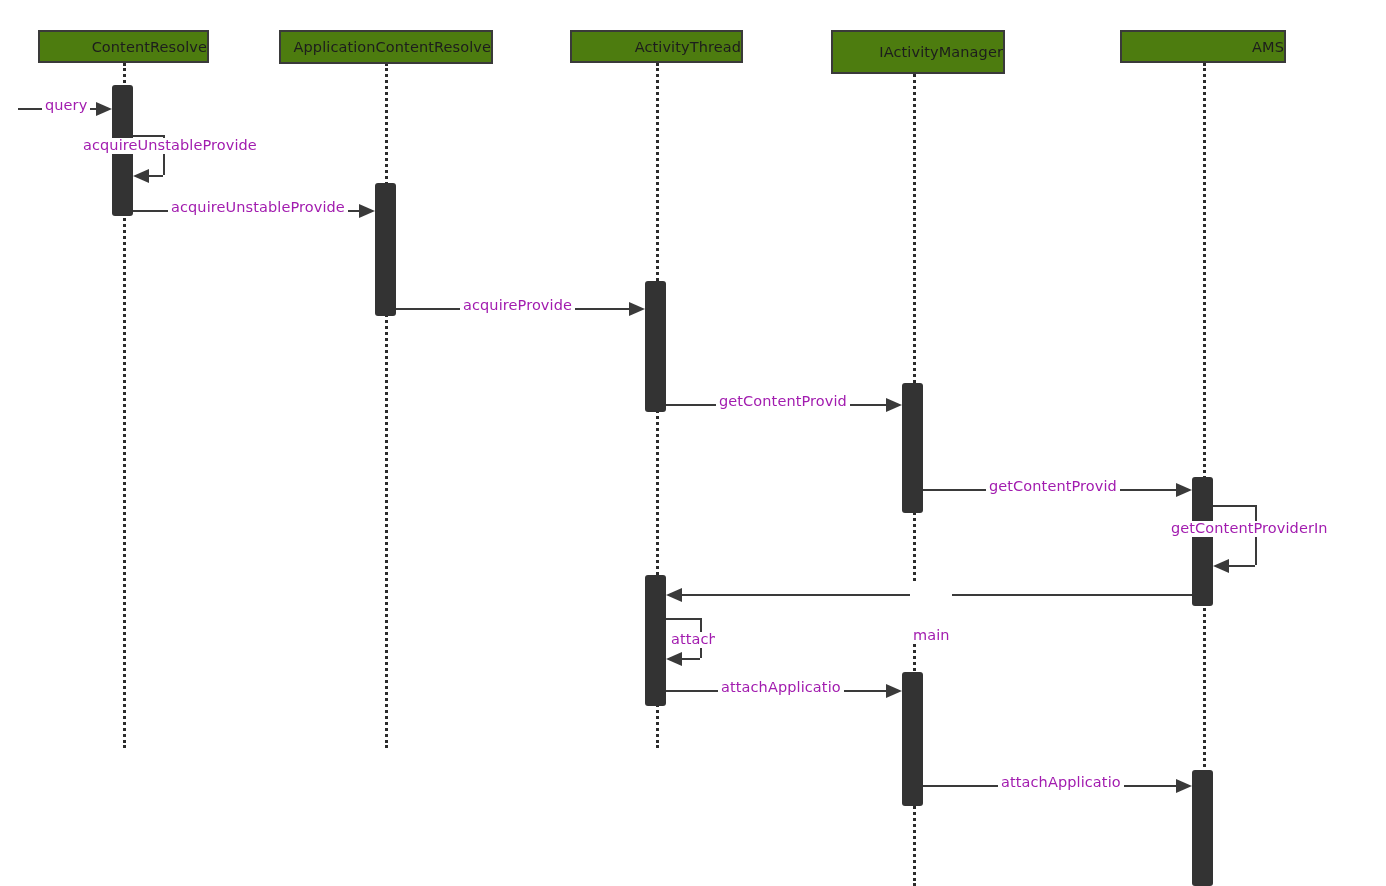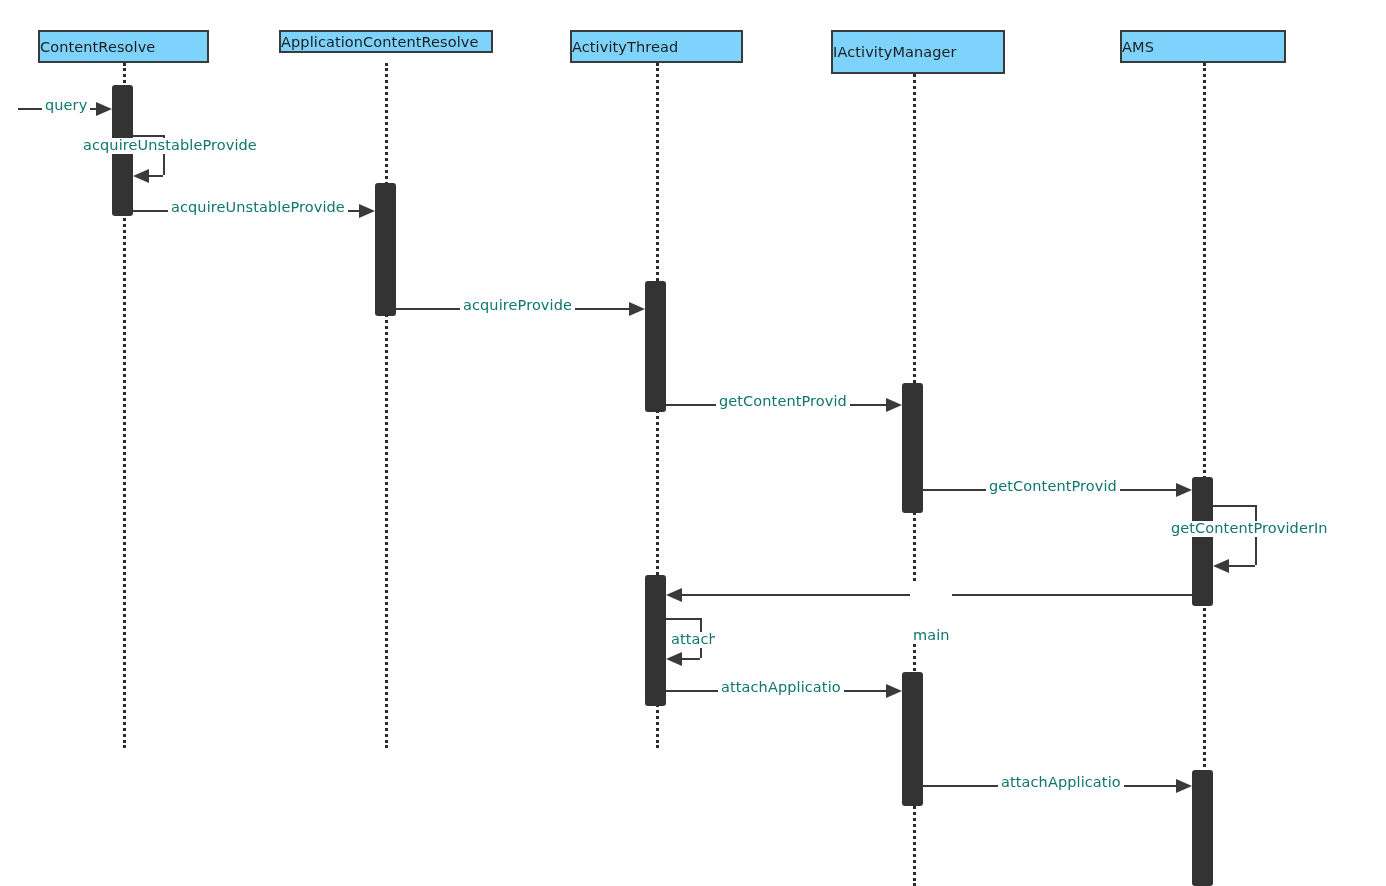--- a/index.html
+++ b/index.html
@@ -17,24 +17,24 @@
     height: 886px;
     background: #ffffff;
     overflow: hidden;
   }
 
   
   .participant {
     position: absolute;
     box-sizing: border-box;
     border: 2px solid #3a3a3a;
-    background: #7dd3fc;
+    background: #4d7c0f;
     display: flex;
     align-items: center;
-    justify-content: flex-start;
+    justify-content: flex-end;
     font-size: 14.5px;
     color: #1d1d1d;
     letter-spacing: 0.1px;
     white-space: nowrap;
     overflow: hidden;
   }
 
   
   .lifeline {
     position: absolute;
@@ -73,21 +73,21 @@
     position: absolute;
     width: 0;
     height: 0;
     border-top: 7px solid transparent;
     border-bottom: 7px solid transparent;
     border-right: 16px solid #3a3a3a;
   }
   .msg-label {
     position: absolute;
     font-size: 14.5px;
-    color: #0f766e;
+    color: #a21caf;
     background: #ffffff;
     padding: 0 3px;
     white-space: nowrap;
     line-height: 1.1;
     letter-spacing: 0.1px;
   }
   .clip {
     overflow: hidden;
     display: inline-block;
     vertical-align: bottom;
@@ -152,21 +152,21 @@
       <div class="arrow-right" style="left:886px; top:684px;"></div>
       <div class="msg-label" style="left:718px; top:680px; max-width:126px;"><span class="clip" style="max-width: 126px; overflow: hidden;">attachApplicatio</span></div>
       <div class="msg-line" style="left:923px; top:785px; width:255px;"></div>
       <div class="arrow-right" style="left:1176px; top:779px;"></div>
       <div class="msg-label" style="left:998px; top:775px; max-width:126px;"><span class="clip" style="max-width: 126px; overflow: hidden;">attachApplicatio</span></div>
     </div>
   <div id="participants-layer">
       <div class="participant" style="left:38px; top:30px; width:171px; height:33px;">
         <span>ContentResolve</span>
       </div>
-      <div class="participant" style="left:279px; top:30px; width:214px; height:23px;">
+      <div class="participant" style="left:279px; top:30px; width:214px; height:34px;">
         <span>ApplicationContentResolve</span>
       </div>
       <div class="participant" style="left:570px; top:30px; width:173px; height:33px;">
         <span>ActivityThread</span>
       </div>
       <div class="participant" style="left:831px; top:30px; width:174px; height:44px;">
         <span>IActivityManager</span>
       </div>
       <div class="participant" style="left:1120px; top:30px; width:166px; height:33px;">
         <span>AMS</span>

